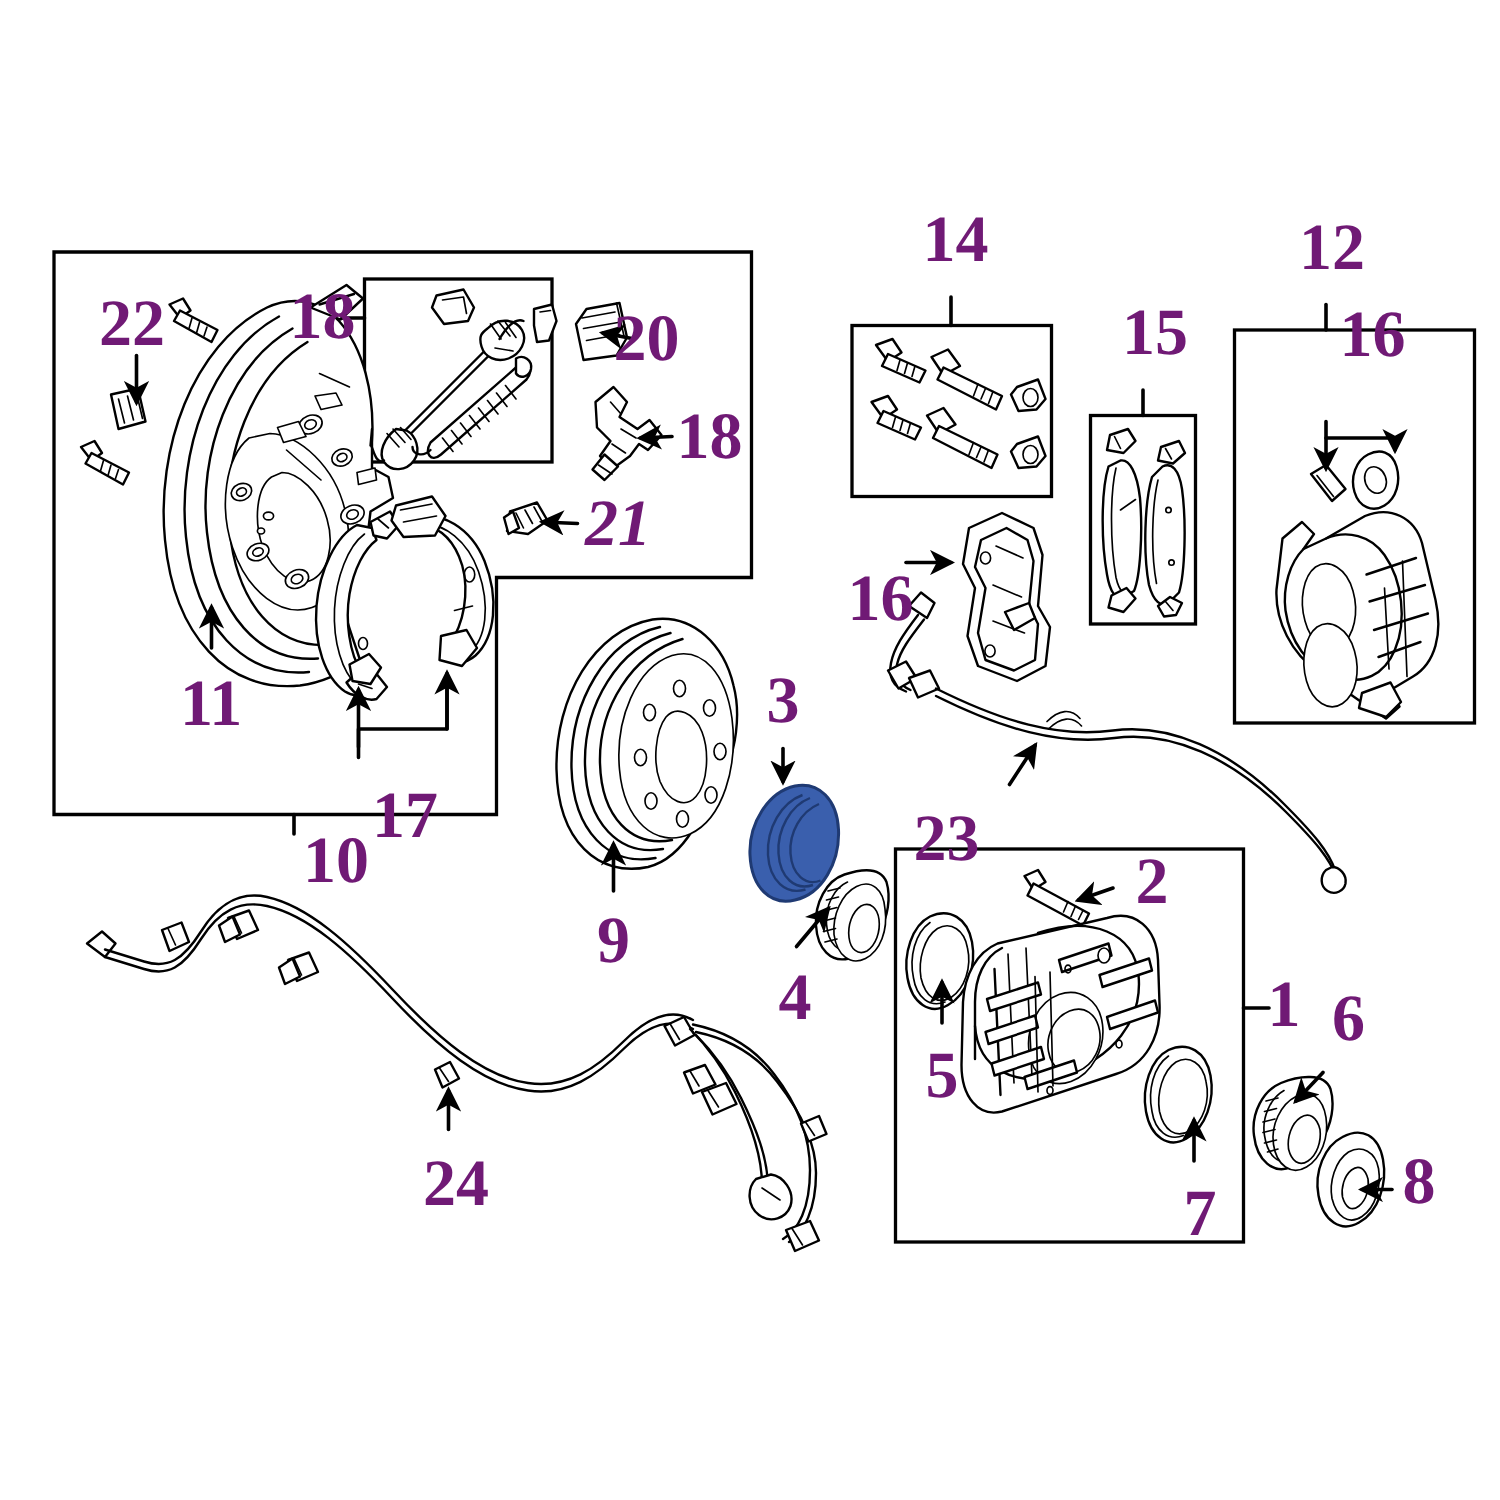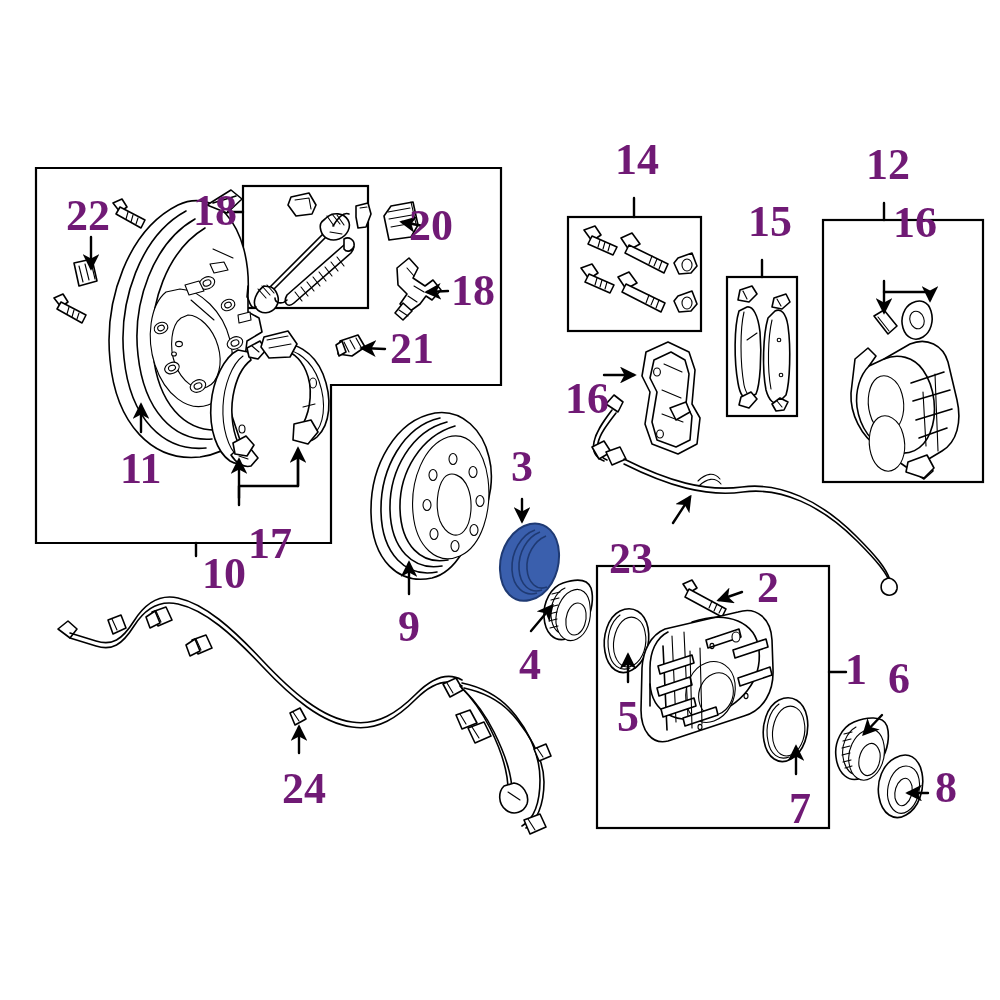--- a/index.html
+++ b/index.html
@@ -473,18 +473,18 @@
   <div class="lbl lbl-lg" style="left:120px;top:447px;transform:translate(0,0);">11</div>
   <div class="lbl lbl-lg" style="left:866px;top:187px;transform:translate(0,-100%);">12</div>
   <div class="lbl lbl-lg" style="left:893px;top:245px;transform:translate(0,-100%);">16</div>
   <div class="lbl lbl-lg" style="left:615px;top:182px;transform:translate(0,-100%);">14</div>
   <div class="lbl lbl-lg" style="left:748px;top:244px;transform:translate(0,-100%);">15</div>
   <div class="lbl lbl-lg" style="left:565px;top:371px;transform:translate(0,-50%);margin-top:28px;">16</div>
   <div class="lbl lbl-lg" style="left:248px;top:505px;transform:translate(0,0);margin-top:17px;">17</div>
   <div class="lbl lbl-lg" style="left:193px;top:211px;transform:translate(0,-50%);">18</div>
   <div class="lbl lbl-lg" style="left:451px;top:291px;transform:translate(0,-50%);">18</div>
   <div class="lbl lbl-lg" style="left:409px;top:226px;transform:translate(0,-50%);">20</div>
-  <div class="lbl lbl-lg" style="left:390px;top:349px;transform:translate(0,-50%);">21</div>
+  <div class="lbl lbl-lg" style="left:390px;top:349px;transform:translate(0,-50%);font-style:italic;">21</div>
   <div class="lbl lbl-lg" style="left:66px;top:216px;transform:translate(0,-50%);">22</div>
   <div class="lbl lbl-lg" style="left:609px;top:537px;transform:translate(0,0);">23</div>
   <div class="lbl lbl-lg" style="left:282px;top:767px;transform:translate(0,0);">24</div>
 
 </div>
 
 </body></html>

